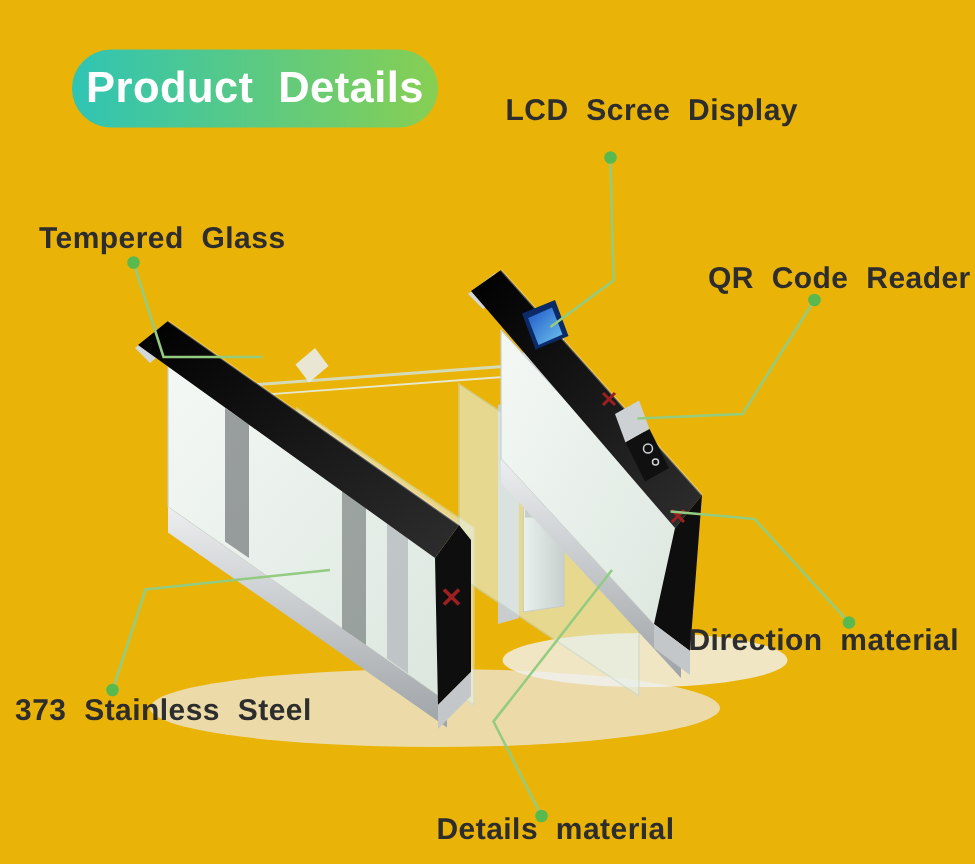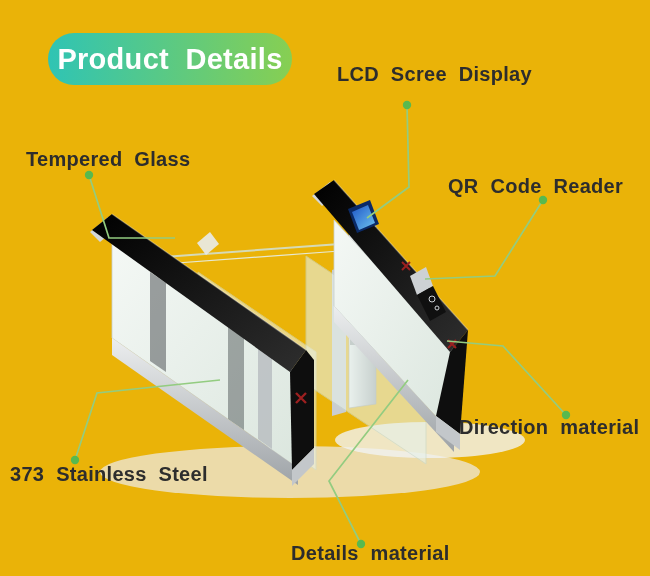--- a/index.html
+++ b/index.html
@@ -12,21 +12,21 @@
     position:absolute;left:48px;top:33px;width:244px;height:52px;
     border-radius:26px;display:flex;align-items:center;justify-content:center;
     color:#fff;font-weight:bold;font-size:29px;word-spacing:.28em;letter-spacing:.01em;
   }
   .callout-label{
     position:absolute;font-weight:bold;font-size:20px;color:#2d2d2d;
     word-spacing:.30em;letter-spacing:.015em;white-space:nowrap;
   }
   #label-lcd{left:337px;top:63px}
   #label-tempered{left:26px;top:148px}
-  #label-qr{left:448px;top:175px}
+  #label-qr{left:472px;top:175px}
   #label-direction{left:459px;top:416px}
   #label-steel{left:10px;top:463px}
   #label-acrylic{left:291px;top:542px}
 </style>
 </head>
 <body>
 
 <div class="stage">
 
   <svg class="layer" width="650" height="576" viewBox="0 0 650 576">

